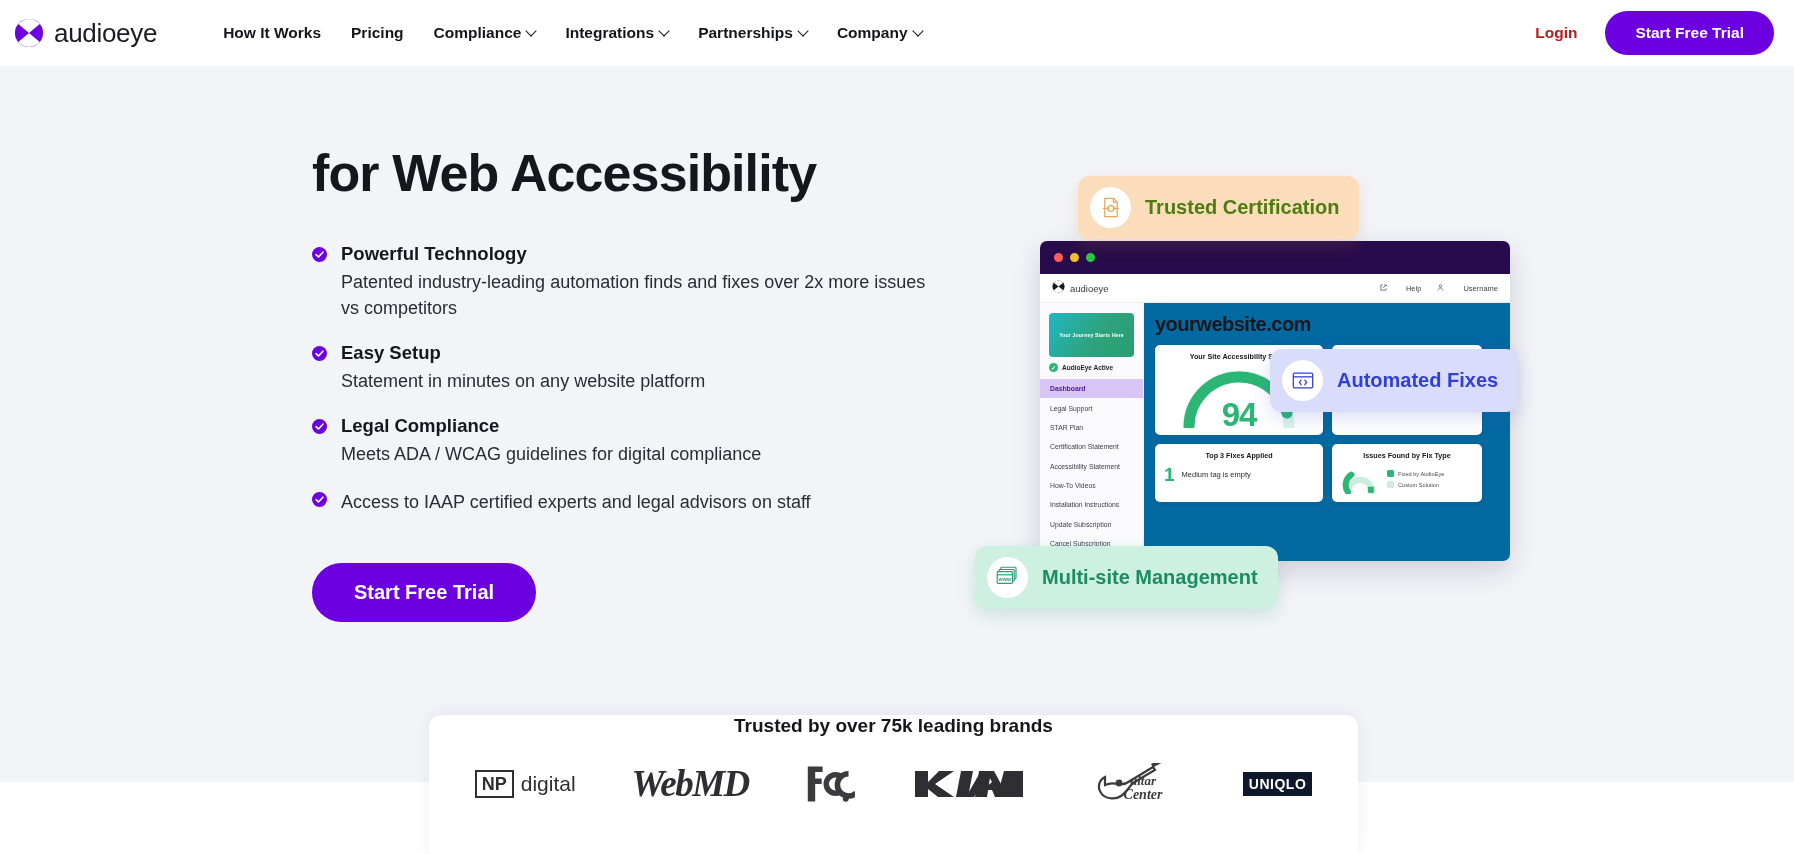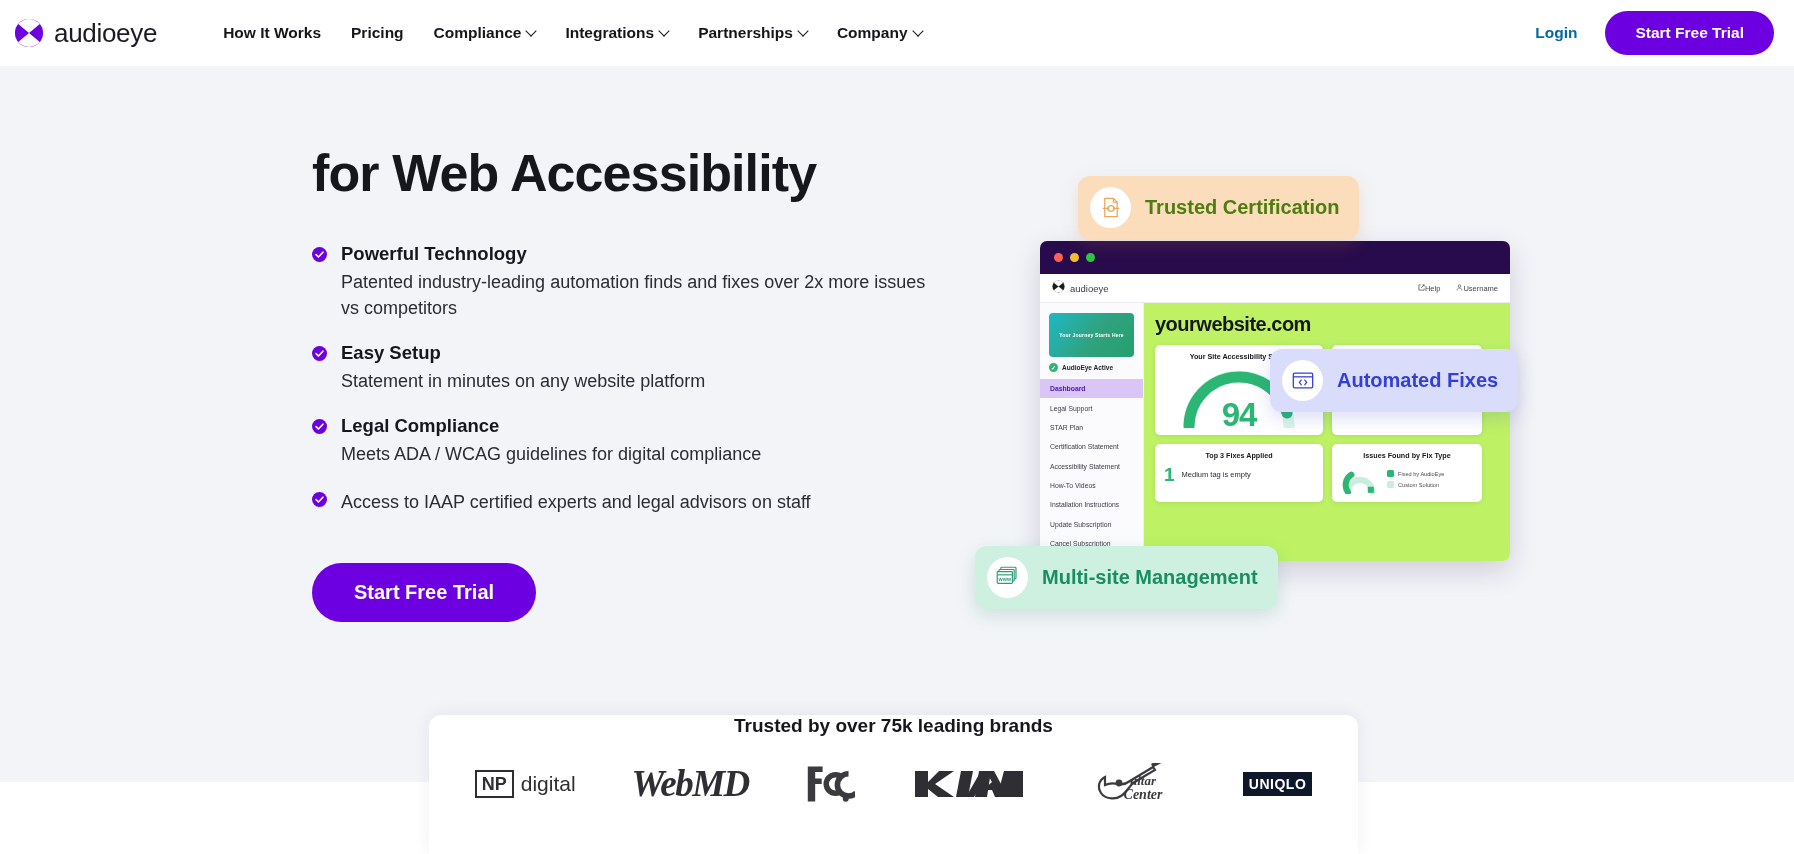--- a/index.html
+++ b/index.html
@@ -41,21 +41,21 @@
     display: inline-block; width: 8px; height: 8px;
     border-right: 1.6px solid #15151c;
     border-bottom: 1.6px solid #15151c;
     transform: translateY(-2px) rotate(45deg);
   }
   .nav-right {
     margin-left: auto; display: flex; align-items: center;
     gap: 28px; margin-right: 20px;
   }
   .login-link {
-    font-size: 15.5px; font-weight: 700; color: #0369a1; cursor: pointer;
+    font-size: 15.5px; font-weight: 700; color: #b91c1c; cursor: pointer;
   }
   .btn-trial-nav {
     background: #6c00e0; color: #ffffff;
     font-size: 15.5px; font-weight: 700;
     padding: 13px 30px; border-radius: 30px;
     border: none; cursor: pointer; white-space: nowrap;
   }
 
   
   .hero {
@@ -113,21 +113,21 @@
   .app-header {
     height: 29px; background: #fff; display: flex; align-items: center;
     padding: 0 12px; border-bottom: 1px solid #eceef3;
   }
   .app-logo-mark { width: 13px; height: 13px; }
   .app-logo-text { font-size: 9.5px; color: #3a3a44; margin-left: 5px; }
   .app-header-right {
     margin-left: auto; display: flex; align-items: center; gap: 16px;
   }
   .hdr-item {
-    display: flex; align-items: flex-start; gap: 0;
+    display: flex; align-items: flex-start; gap: 19px;
     font-size: 7.5px; color: #44444f;
   }
   .app-body { display: flex; height: 258px; }
   .app-sidebar {
     width: 104px; background: #fbfbfd; padding: 8px 0 0 0;
     border-right: 1px solid #f0f0f5;
   }
   .promo-card {
     margin: 2px 9px 6px; height: 44px; border-radius: 4px;
     background: linear-gradient(125deg,#1fb8c4 0%,#2fa27e 55%,#25a06e 100%);
@@ -143,21 +143,21 @@
     width: 9px; height: 9px; border-radius: 50%;
     background: #2bb673; color: #fff; font-size: 6px;
     display: flex; align-items: center; justify-content: center;
   }
   .nav-item {
     font-size: 6.8px; color: #3a3a46; padding: 6.2px 10px;
   }
   .nav-item.active {
     background: #d9c6f7; color: #4c16a8; font-weight: 700;
   }
-  .app-main { flex: 1; padding: 10px 11px 0; background:#bef264; }
+  .app-main { flex: 1; padding: 10px 11px 0; background:#0369a1; }
   .site-title {
     font-size: 20px; font-weight: 800; color: #16161d; letter-spacing: -.5px;
   }
   .panel-row { display: flex; gap: 9px; margin-top: 9px; }
   .panel {
     background: #fff; border-radius: 5px;
     box-shadow: 0 1px 5px rgba(30,20,70,.1);
     padding: 7px 9px;
   }
   .panel-title {

